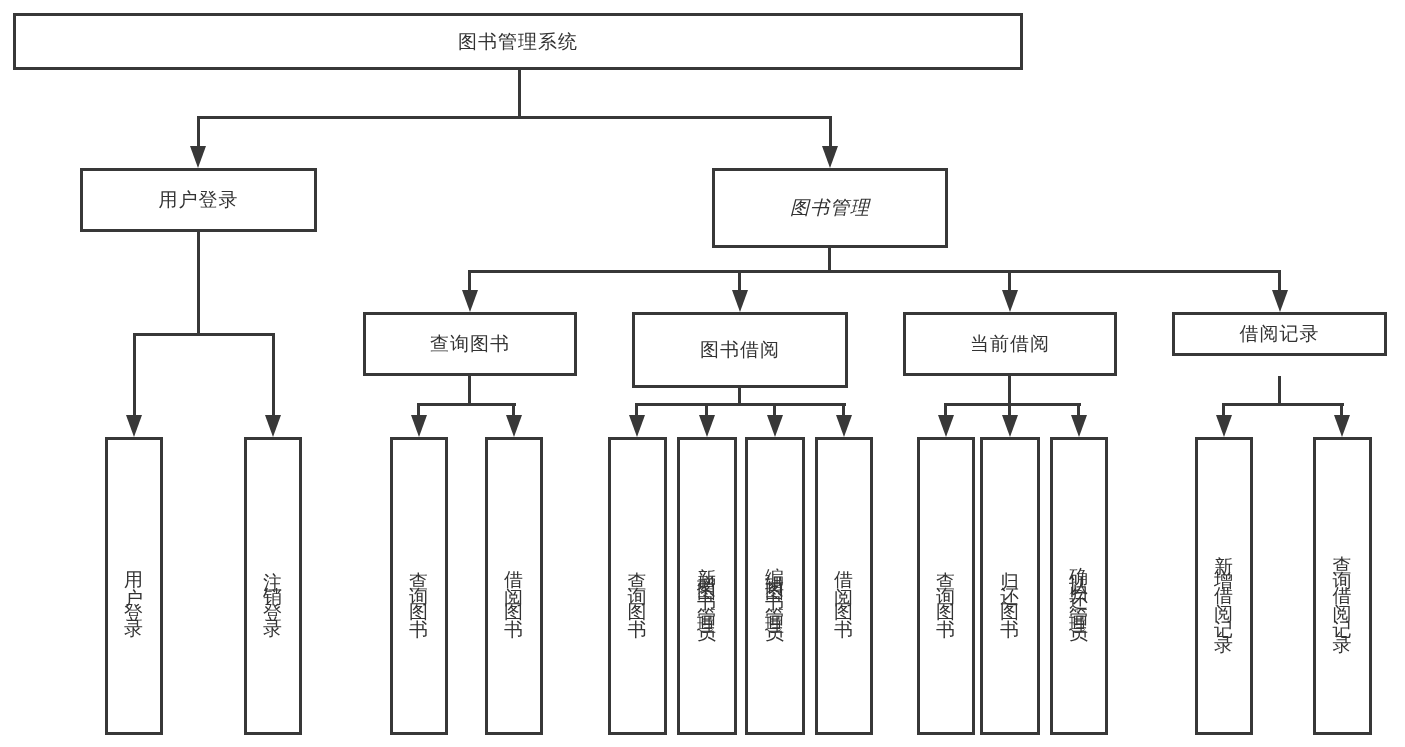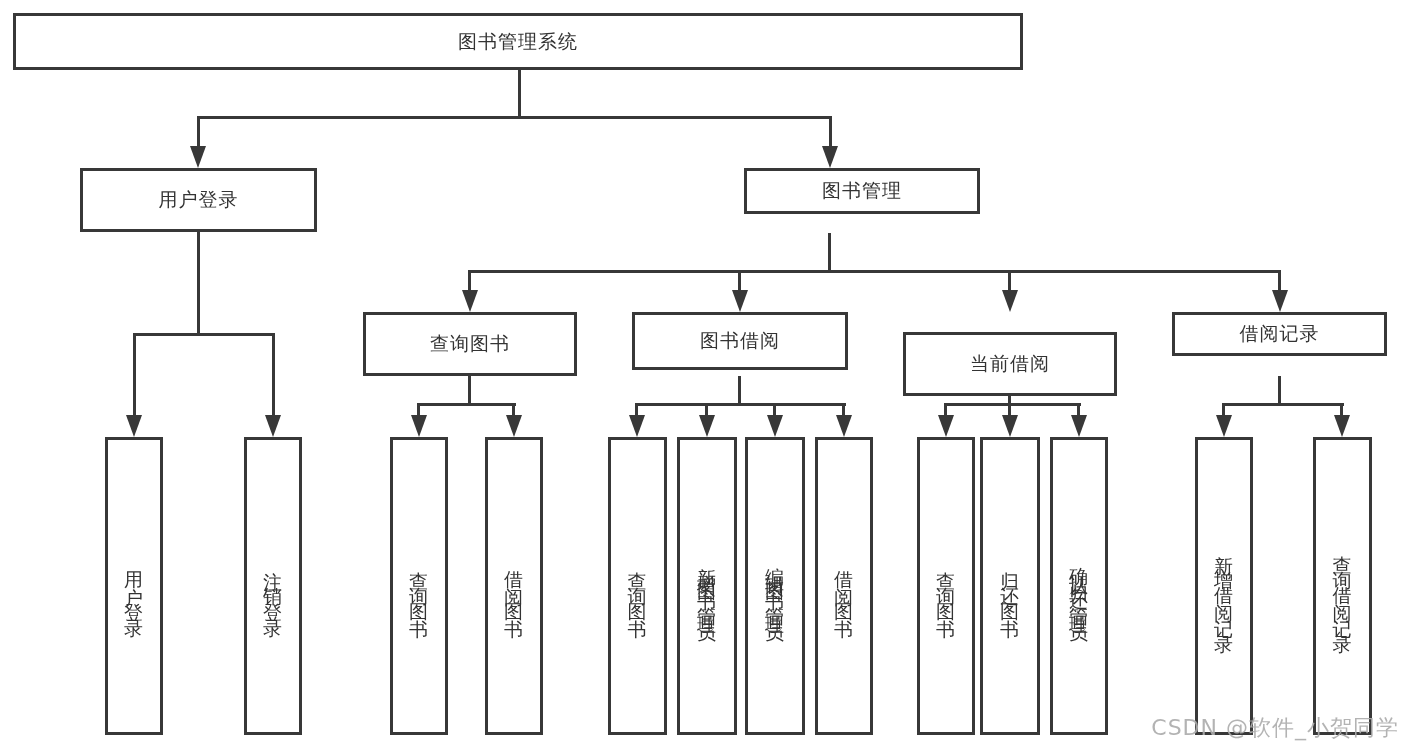--- a/index.html
+++ b/index.html
@@ -34,24 +34,24 @@
   .arrow{
     position:absolute;width:0;height:0;
     border-left:8px solid transparent;
     border-right:8px solid transparent;
     border-top:22px solid #383838;
     z-index:1;
   }
   
   #b-root   {left:13px;  top:13px;  width:1010px;height:57px;}
   #b-user   {left:80px;  top:168px; width:237px; height:64px;}
-  #b-mgmt   {left:744px; top:168px; width:236px; height:46px;}
+  #b-mgmt   {left:712px; top:168px; width:236px; height:80px;font-style:italic;}
   #b-rec    {left:363px; top:312px; width:214px; height:64px;}
-  #b-borrow {left:632px; top:312px; width:216px; height:58px;}
-  #b-current{left:903px; top:312px; width:214px; height:64px;margin-top:20px;}
+  #b-borrow {left:632px; top:312px; width:216px; height:76px;}
+  #b-current{left:903px; top:312px; width:214px; height:64px;}
   #b-records{left:1172px;top:312px; width:215px; height:44px;}
   #l-user   {left:105px; width:58px;}
   #l-logout {left:244px; width:58px;}
   #l-q1     {left:390px; width:58px;}
   #l-b1     {left:485px; width:58px;}
   #l-q2     {left:608px; width:59px;}
   #l-add    {left:677px; width:60px;}
   #l-edit   {left:745px; width:60px;}
   #l-b2     {left:815px; width:58px;}
   #l-q3     {left:917px; width:58px;}
@@ -144,15 +144,14 @@
   <div class="arrow" style="left:1002px;top:415px"></div>
   <div class="arrow" style="left:1071px;top:415px"></div>
 
   <div class="v" style="left:1278px;top:376px;height:30px"></div>
   <div class="h" style="left:1222px;top:403px;width:122px"></div>
   <div class="v" style="left:1222px;top:403px;height:14px"></div>
   <div class="v" style="left:1340px;top:403px;height:14px"></div>
   <div class="arrow" style="left:1216px;top:415px"></div>
   <div class="arrow" style="left:1334px;top:415px"></div>
 
-  <div class="watermark">CSDN @软件_小贺同学</div>
 
 </div>
 
 </body></html>

